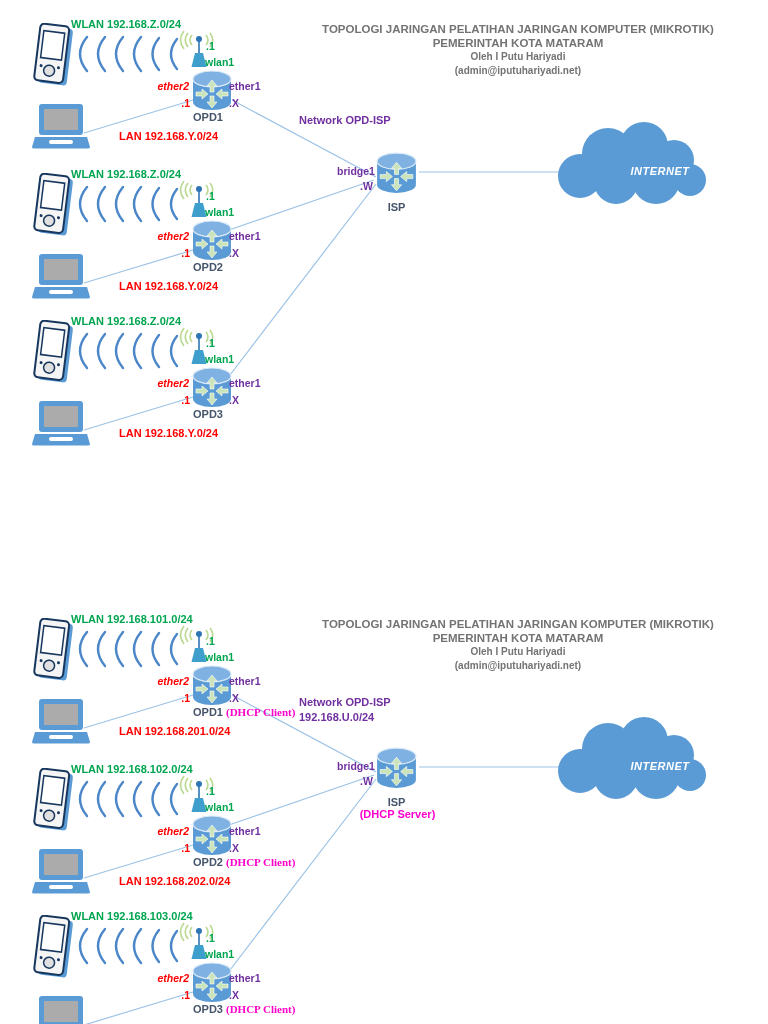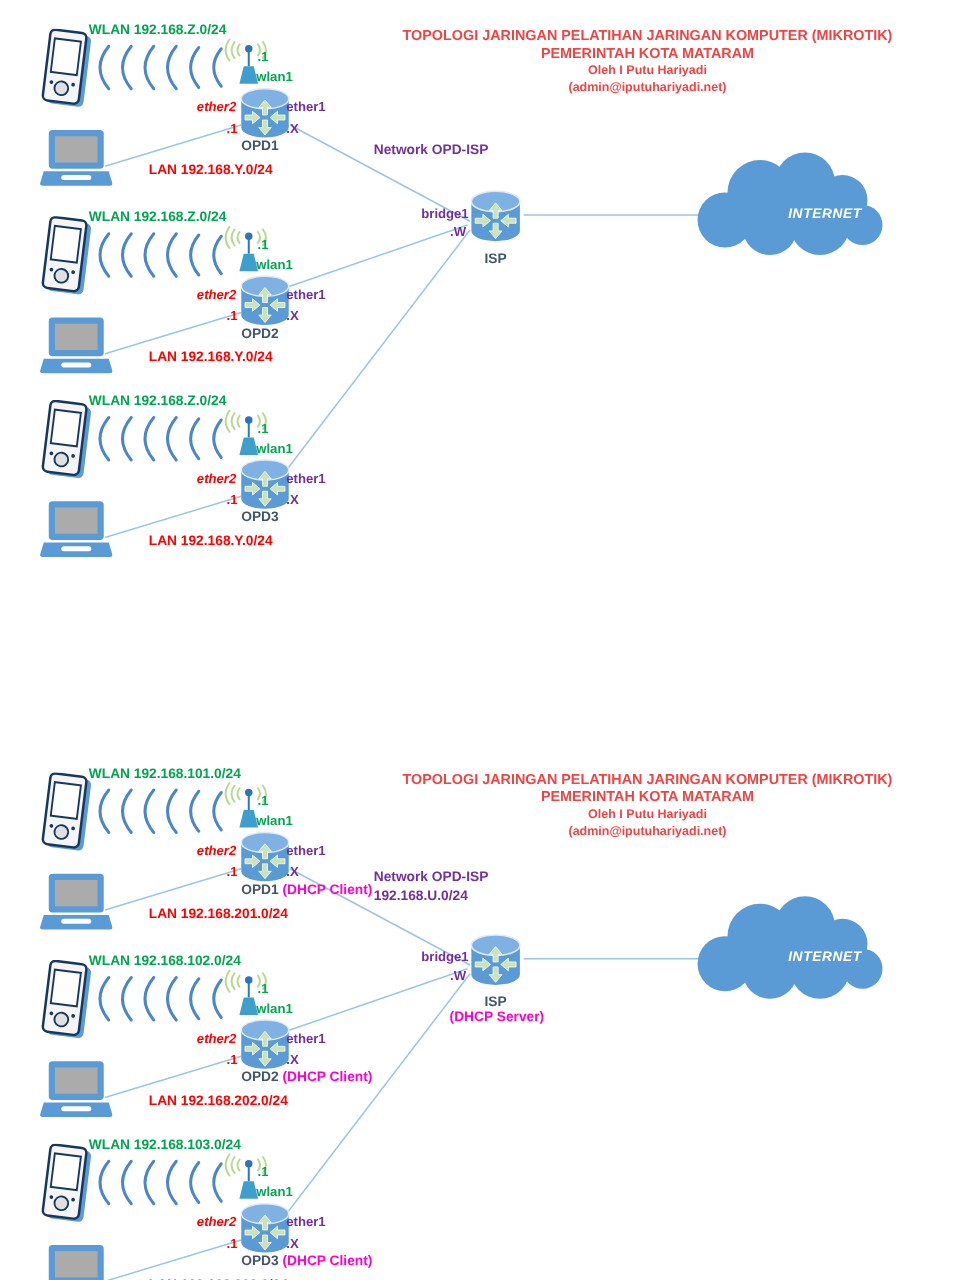--- a/index.html
+++ b/index.html
@@ -14,21 +14,21 @@
   .links{position:absolute;left:0;top:0;}
   .lbl{position:absolute;font-weight:bold;white-space:nowrap;line-height:1.1;}
   .icon{position:absolute;}
   .f11{font-size:11px;}
   .f10{font-size:10.5px;}
   .green{color:#00A550;}
   .red{color:#FF0000;}
   .purple{color:#7030A0;}
   .magenta{color:#FF00CC;}
   .dark{color:#44546A;}
-  .tblue{color:#ef4444;}
+  .tblue{color:#737373;}
 
   .title{left:308px;top:22px;width:420px;text-align:center;line-height:14px;}
   .title div{font-weight:bold;}
   .t1,.t2{font-size:11.5px;}
   .t3,.t4{font-size:10px;}
 
   .opd{position:absolute;width:280px;height:155px;}
   .pos-o1{left:25px;top:18px;}
   .pos-o2{left:25px;top:168px;}
   .pos-o3{left:25px;top:315px;}
@@ -37,21 +37,21 @@
   .opd .arcs{left:52px;top:16px;}
   .opd .antenna{left:150px;top:12px;}
   .opd .ant-ip{left:181px;top:23px;}
   .opd .wlan1{left:180px;top:39px;text-align:right;}
   .opd .router{left:165px;top:50px;}
   .opd .ether2{left:126px;top:63px;width:38px;text-align:right;font-style:italic;}
   .opd .ether2-ip{left:150px;top:80px;width:15px;text-align:right;}
   .opd .ether1{left:204px;top:63px;}
   .opd .ether1-ip{left:204px;top:80px;}
   .opd .opd-name{left:168px;top:93px;}
-  .opd .opd-role{left:201px;top:93px;}
+  .opd .opd-role{left:201px;top:93px;font-family:Liberation Serif, serif;}
   .opd .laptop{left:7px;top:85px;}
   .opd .lan-label{left:60px;top:112px;padding-left:34px;}
 
   .bridge-label{left:337px;top:166px;}
   .bridge-ip{left:360px;top:181px;}
   .isp-router{left:374px;top:150px;}
   .isp-name{left:374px;top:201px;width:45px;text-align:center;}
   .isp-role{left:340px;top:213px;width:115px;text-align:center;}
   .network-label{left:299px;top:113px;line-height:15px;}
   #dia-bot .network-label{top:100px;}

